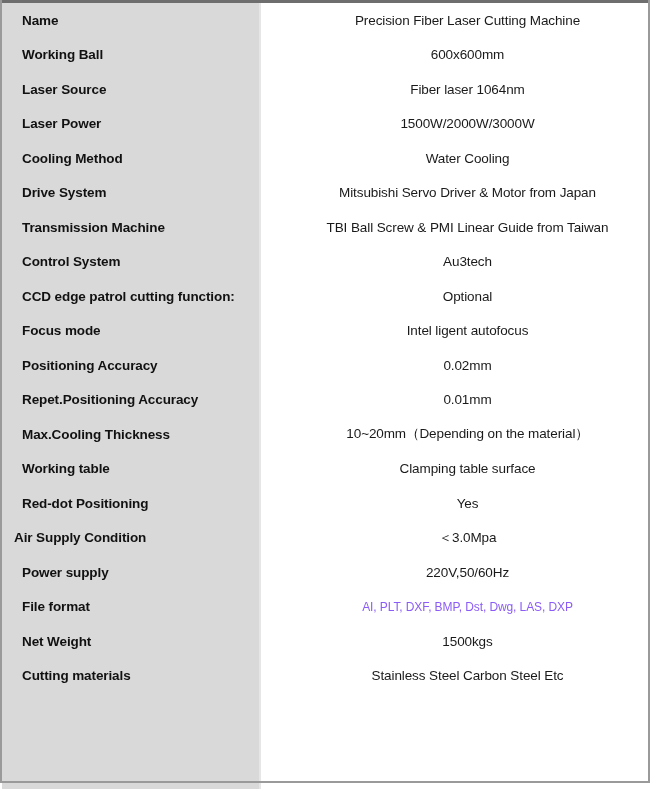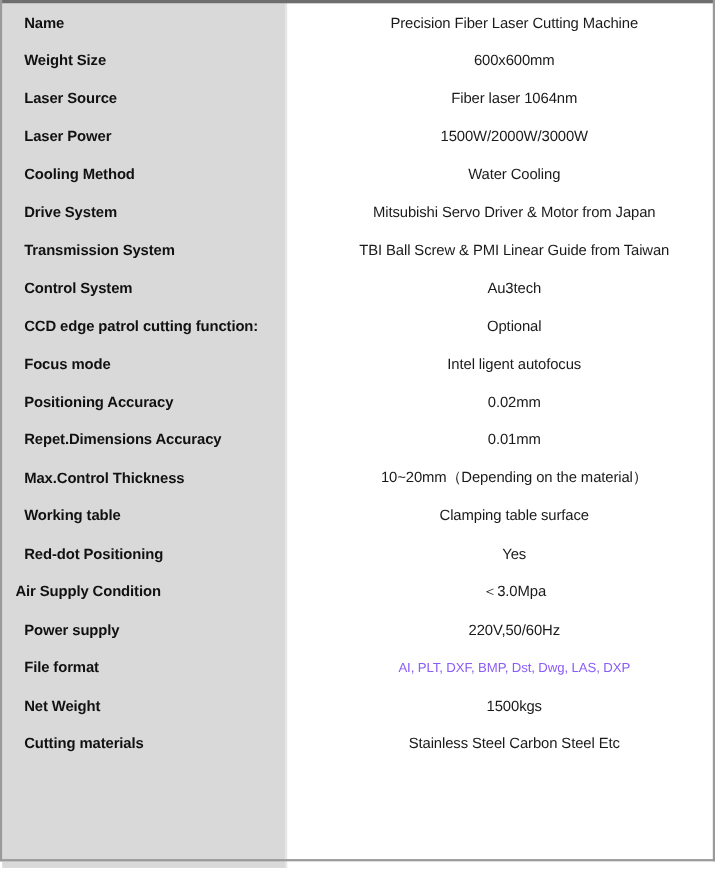--- a/index.html
+++ b/index.html
@@ -136,65 +136,65 @@
   <div class="label-column-bg"></div>
   <div class="column-divider"></div>
 
   <table class="spec-table">
     <tbody>
         <tr>
           <td class="spec-label">Name</td>
           <td class="spec-value">Precision Fiber Laser Cutting Machine</td>
         </tr>
         <tr>
-          <td class="spec-label">Weight Size</td>
+          <td class="spec-label">Working Ball</td>
           <td class="spec-value">600x600mm</td>
         </tr>
         <tr>
           <td class="spec-label">Laser Source</td>
           <td class="spec-value">Fiber laser 1064nm</td>
         </tr>
         <tr>
           <td class="spec-label">Laser Power</td>
           <td class="spec-value">1500W/2000W/3000W</td>
         </tr>
         <tr>
           <td class="spec-label">Cooling Method</td>
           <td class="spec-value">Water Cooling</td>
         </tr>
         <tr>
           <td class="spec-label">Drive System</td>
           <td class="spec-value">Mitsubishi Servo Driver &amp; Motor from Japan</td>
         </tr>
         <tr>
-          <td class="spec-label">Transmission System</td>
+          <td class="spec-label">Transmission Machine</td>
           <td class="spec-value">TBI Ball Screw &amp; PMI Linear Guide from Taiwan</td>
         </tr>
         <tr>
           <td class="spec-label">Control System</td>
           <td class="spec-value">Au3tech</td>
         </tr>
         <tr>
           <td class="spec-label">CCD edge patrol cutting function:</td>
           <td class="spec-value">Optional</td>
         </tr>
         <tr>
           <td class="spec-label">Focus mode</td>
           <td class="spec-value">Intel ligent autofocus</td>
         </tr>
         <tr>
           <td class="spec-label">Positioning Accuracy</td>
           <td class="spec-value">0.02mm</td>
         </tr>
         <tr>
-          <td class="spec-label">Repet.Dimensions Accuracy</td>
+          <td class="spec-label">Repet.Positioning Accuracy</td>
           <td class="spec-value">0.01mm</td>
         </tr>
         <tr>
-          <td class="spec-label">Max.Control Thickness</td>
+          <td class="spec-label">Max.Cooling Thickness</td>
           <td class="spec-value">10~20mm（Depending on the material）</td>
         </tr>
         <tr>
           <td class="spec-label">Working table</td>
           <td class="spec-value">Clamping table surface</td>
         </tr>
         <tr>
           <td class="spec-label">Red-dot Positioning</td>
           <td class="spec-value">Yes</td>
         </tr>

